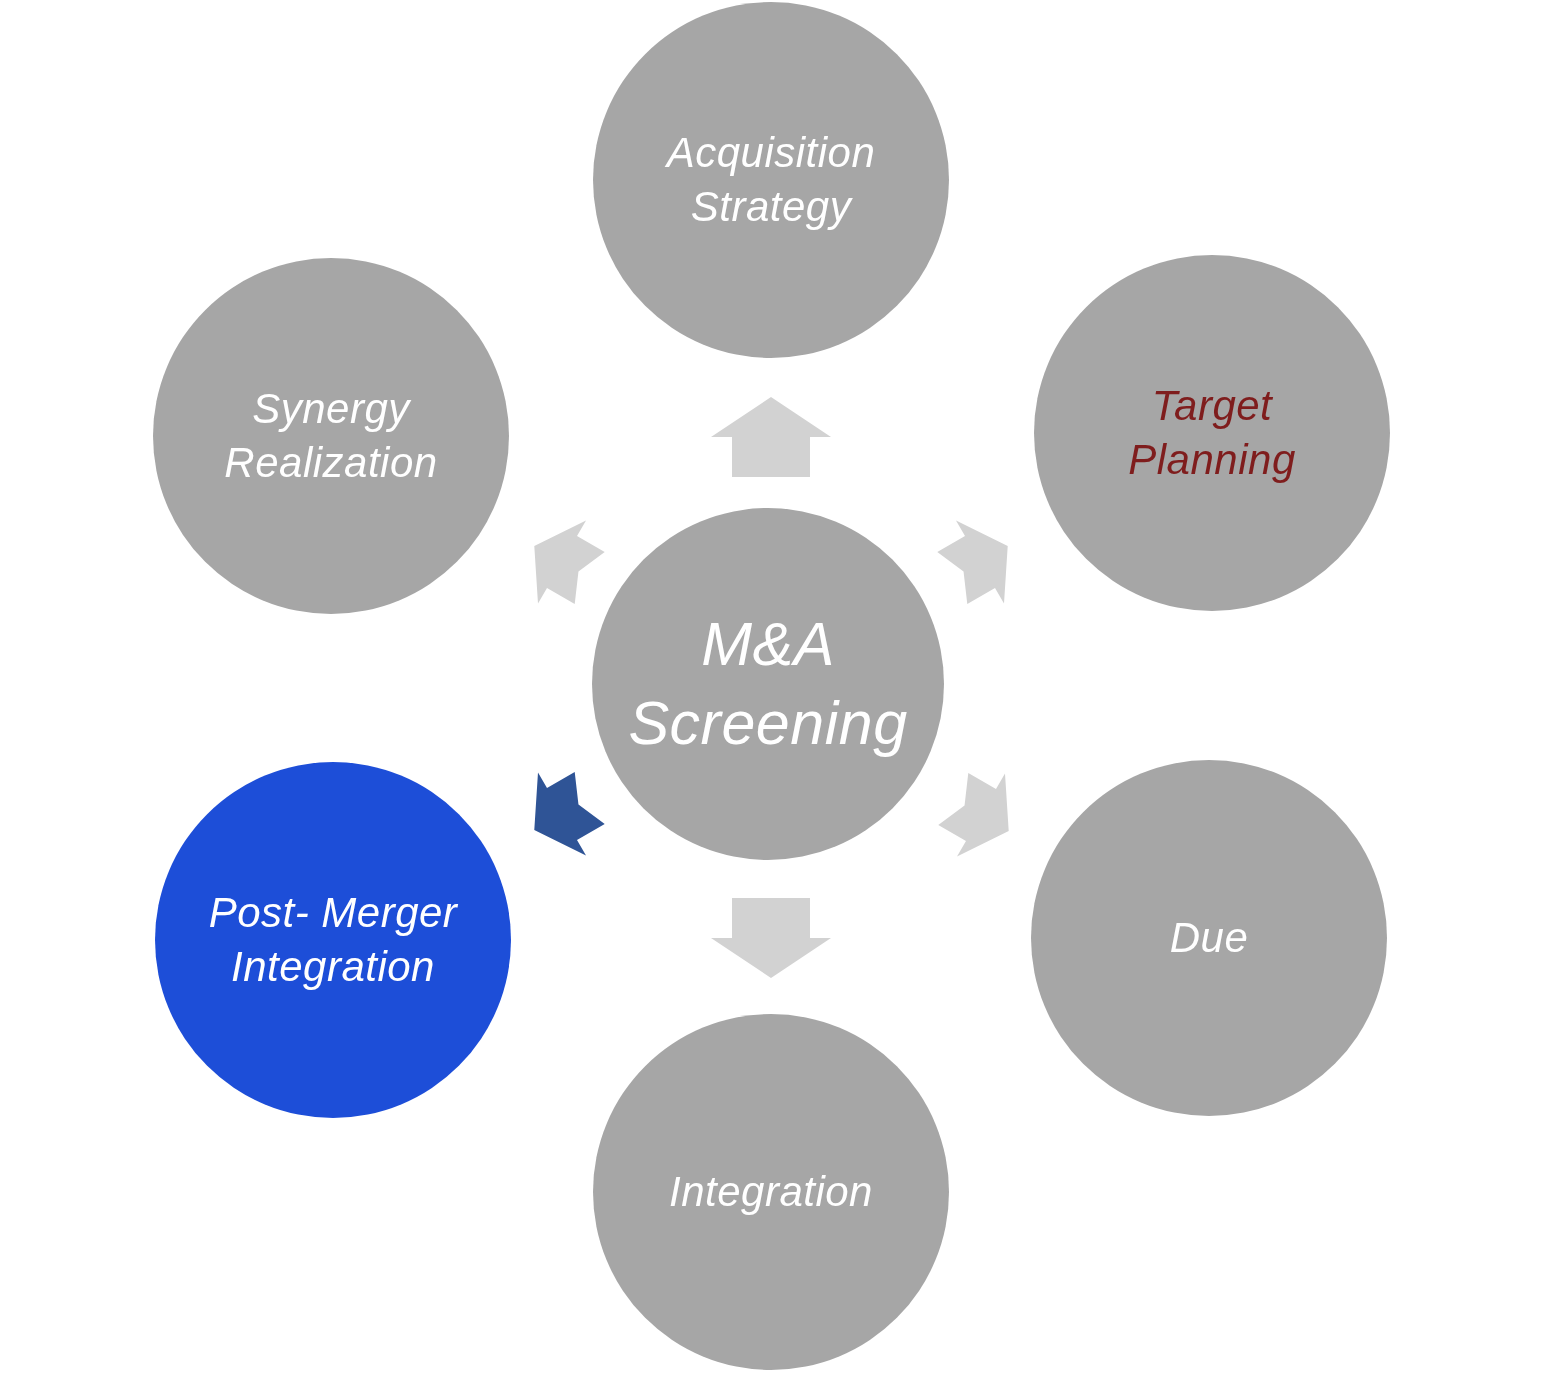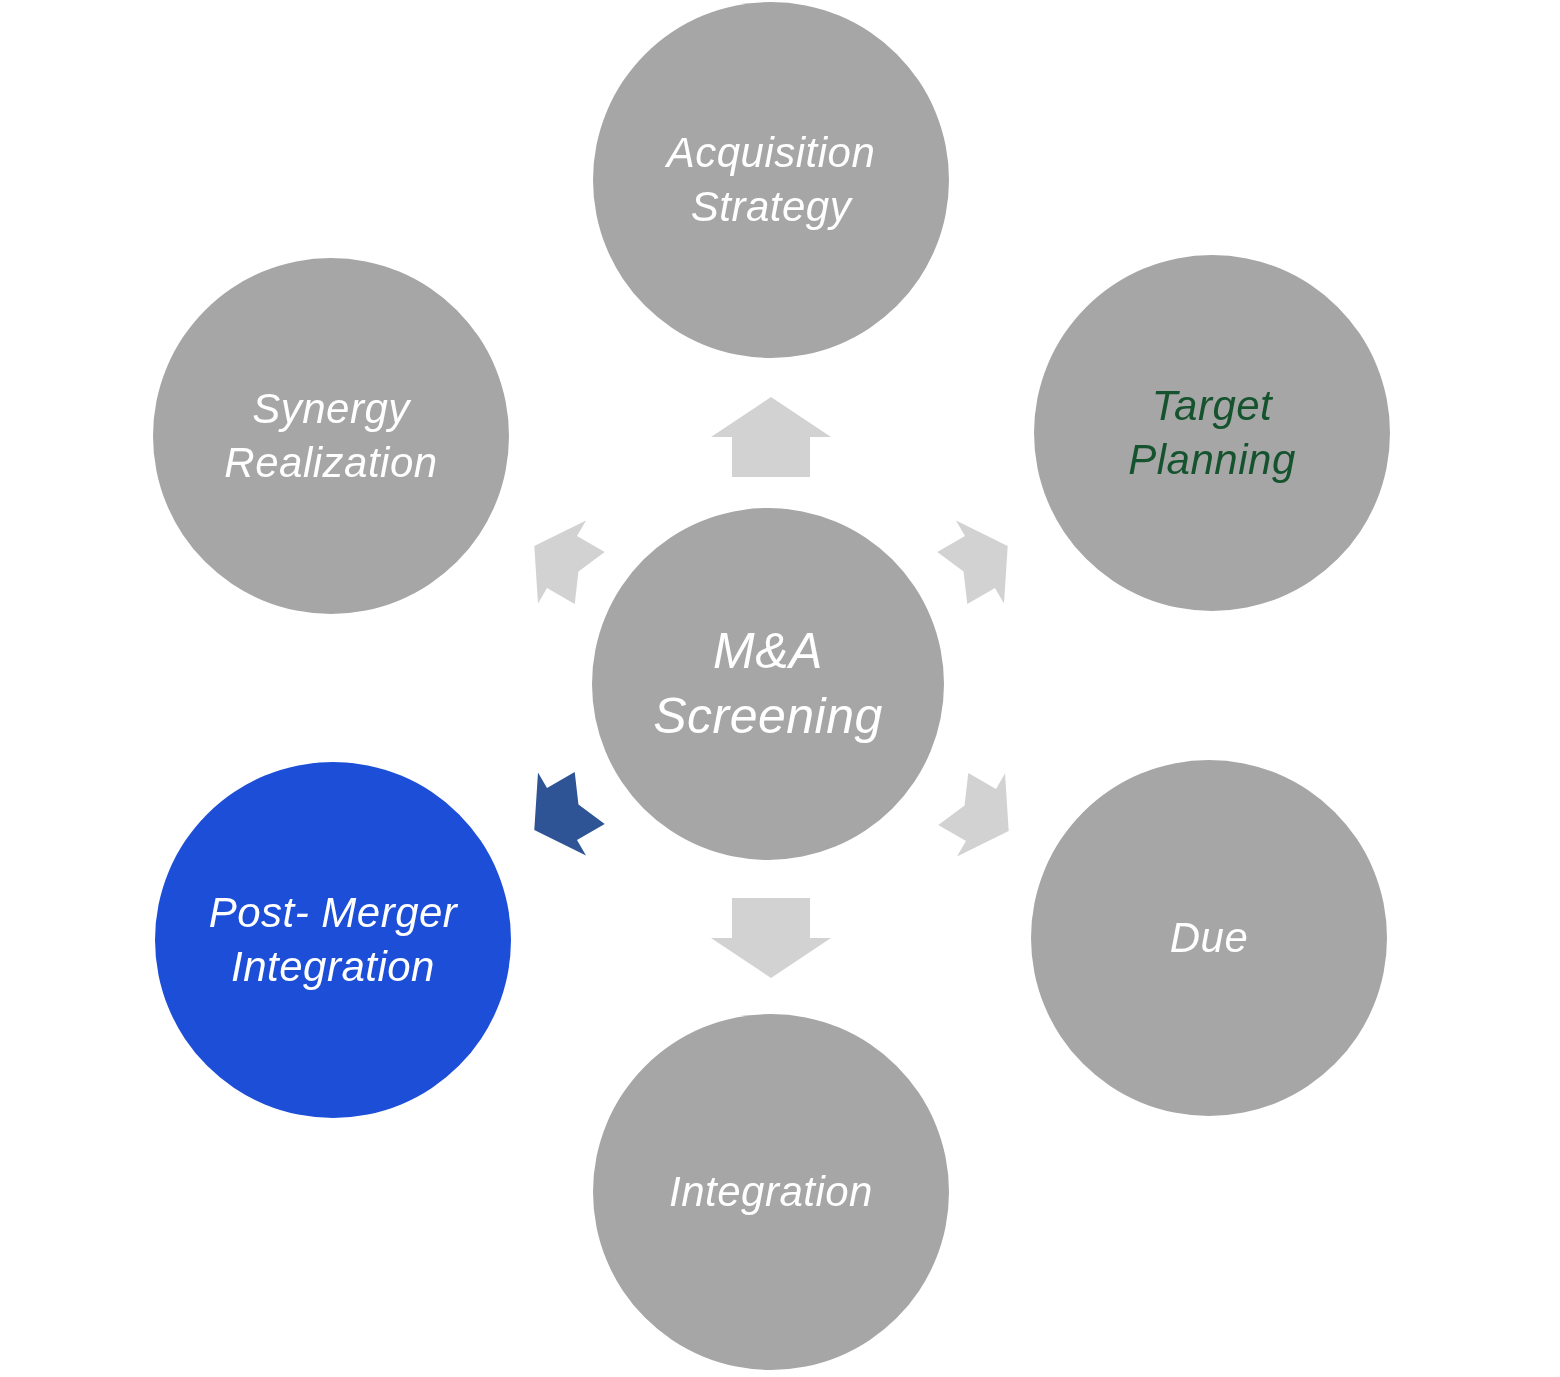--- a/index.html
+++ b/index.html
@@ -24,42 +24,42 @@
     text-align: center;
   }
   .circle .label {
     color: #ffffff;
     font-size: 42px;
     line-height: 1.28;
     letter-spacing: 0.5px;
   }
   .circle .label .line { display: block; white-space: pre; font-style: italic; }
   .circle.center-node .label {
-    font-size: 50px;
+    font-size: 61px;
     line-height: 1.3;
   }
   .arrow {
     position: absolute;
     overflow: visible;
   }
 </style>
 </head>
 <body>
 
 <div id="canvas">
 
   <div class="circle" style="left: 593px; top: 2px; width: 356px; height: 356px; background-color: rgb(166, 166, 166);">
     <div class="label" style="color: rgb(255, 255, 255);">
       <span class="line">Acquisition</span>
       <span class="line">Strategy</span>
     </div>
   </div>
 
   <div class="circle" style="left: 1034px; top: 255px; width: 356px; height: 356px; background-color: rgb(166, 166, 166);">
-    <div class="label" style="color: #14532d;">
+    <div class="label" style="color: #7f1d1d;">
       <span class="line">Target</span>
       <span class="line">Planning</span>
     </div>
   </div>
 
   <div class="circle" style="left: 1031px; top: 760px; width: 356px; height: 356px; background-color: rgb(166, 166, 166);">
     <div class="label" style="color: rgb(255, 255, 255);">
       <span class="line">Due</span>
     </div>
   </div>

